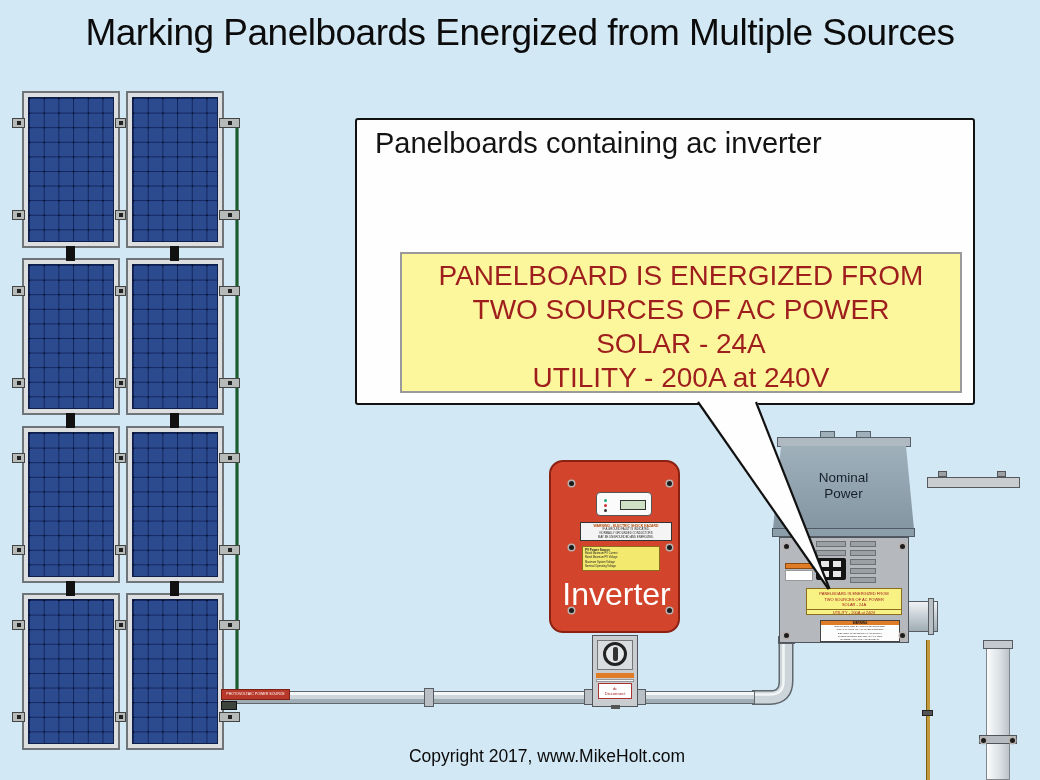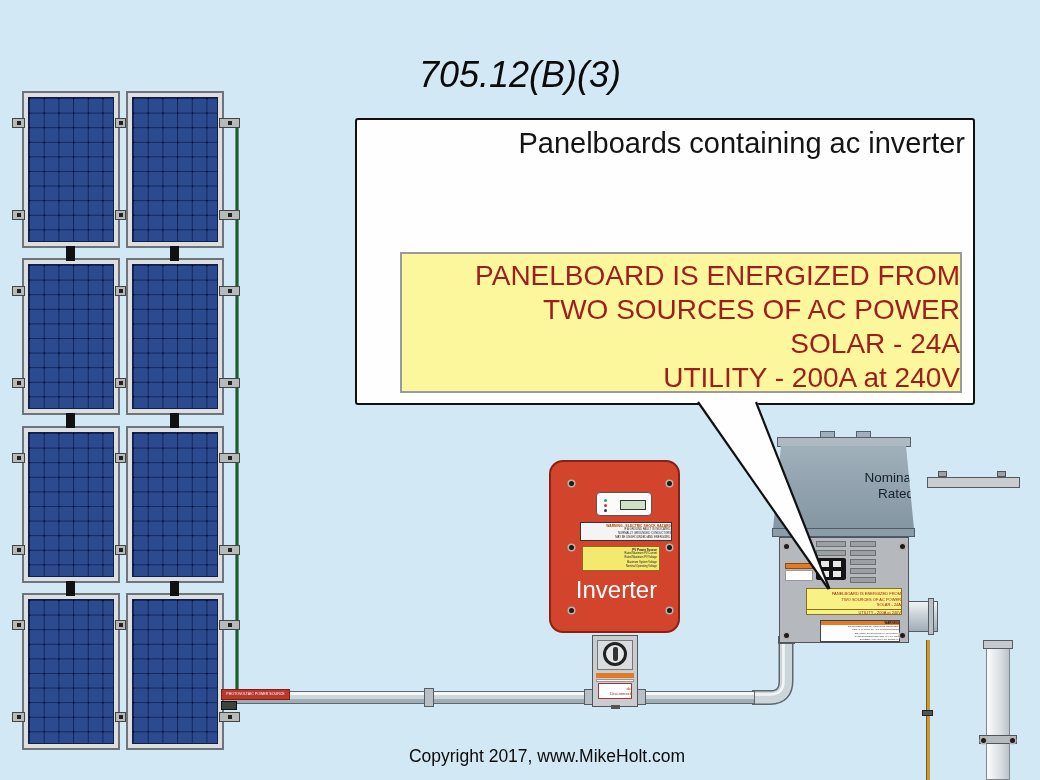--- a/index.html
+++ b/index.html
@@ -29,38 +29,38 @@
   
   .conduit-h{position:absolute;height:13px;border:1px solid #5f666c;
     background:linear-gradient(180deg,#f4f7f8 0 28%,#cdd6db 28% 68%,#9fadb5 68% 100%);}
   .coupling{position:absolute;background:#b9c0c5;border:1px solid #565c61;}
   
   .bubble{left:355px;top:118px;width:620px;height:287px;background:#fefefe;border:2px solid #111;border-radius:3px;z-index:5;}
   .bubble-text{left:375px;top:124px;width:590px;font-size:29px;line-height:38px;color:#141414;z-index:5;}
   .big-label{left:400px;top:252px;width:562px;height:141px;background:#fcf79c;border:2px solid #9a9a9a;
     z-index:5;font-size:28px;line-height:34px;color:#9e1d1d;text-align:center;padding-top:5px;}
   
-  .tiny-label{overflow:hidden;text-align:right;}
+  .tiny-label{overflow:hidden;}
   .tiny-label div{white-space:nowrap;}
   
   .inverter-body{left:549px;top:460px;width:131px;height:173px;background:#d2452c;border:2px solid #8a2112;border-radius:14px;z-index:3;}
   .screw{position:absolute;width:5px;height:5px;border-radius:50%;background:#1c1c1c;box-shadow:0 0 0 1.5px #b8b0ae;}
   
   .slot{position:absolute;background:#9aa0a4;border:1px solid #6a7074;}
   
   .digit-box{display:inline-block;width:9px;height:13px;background:#f6f6f6;border:1px solid #333;
     font-size:10px;line-height:13px;text-align:center;color:#111;margin:0 0.5px;font-family:"DejaVu Sans Mono",monospace;}
   .copyright{left:0;top:746px;width:1040px;font-size:17.5px;color:#0b0b0b;margin-left:27px;}
 </style>
 </head>
 <body>
 
 <div class="stage">
 
-  <div class="abs ctr subtitle">705.12(B)(3)</div>
+  <div class="abs ctr title">Marking Panelboards Energized from Multiple Sources</div>
 
   <svg class="abs" style="left:0;top:0;width:1040px;height:780px;z-index:2;">
 
     <path d="M237,119 V693 Q237,705 229,706" stroke="#1c5b2d" stroke-width="3.2" fill="none"></path>
 
     <path d="M752,697.5 H770 Q786,697.5 786,681 V638" stroke="#5f666c" stroke-width="15" fill="none"></path>
     <path d="M752,697.5 H770 Q786,697.5 786,681 V638" stroke="#ccd5da" stroke-width="12" fill="none"></path>
     <path d="M752,694.5 H770 Q783.5,694.5 783.5,681 V640" stroke="#f2f5f6" stroke-width="2.6" fill="none"></path>
   </svg>
 
@@ -159,21 +159,21 @@
     <div class="abs tiny-label" style="left:31px;top:84px;width:78px;height:25px;background:#f3e96f;border:1px solid #8a6d1f;padding:1px 2px;">
       <div style="font-size:3px;line-height:4px;color:#222;font-weight:bold;">PV Power Source</div>
       <div style="font-size:2.6px;line-height:4.4px;color:#222;">
           <div>Rated Maximum PV Current</div>
           <div>Rated Maximum PV Voltage</div>
           <div>Maximum System Voltage</div>
           <div>Nominal Operating Voltage</div>
         </div>
     </div>
 
-    <div class="abs ctr" style="left:0;top:114px;width:131px;font-size:24px;color:#fff;">Inverter</div>
+    <div class="abs ctr" style="left:0;top:114px;width:131px;font-size:32px;color:#fff;">Inverter</div>
   </div>
 
   <div class="abs coupling" style="left:584px;top:689px;width:9px;height:16px;z-index:2;"></div>
   <div class="abs coupling" style="left:636px;top:689px;width:10px;height:16px;z-index:2;"></div>
   <div class="abs" style="left:592px;top:635px;width:46px;height:72px;background:#c9cdd0;border:1.5px solid #50565b;z-index:3;">
     <div class="abs" style="left:4px;top:4px;width:36px;height:30px;background:#d9dde0;border:1px solid #777;"></div>
     <div class="abs" style="left:10px;top:6px;width:24px;height:24px;border-radius:50%;background:#e4e7e9;border:3px solid #222;">
       <div class="abs" style="left:7px;top:2px;width:5px;height:14px;background:#333;border-radius:2px;"></div>
     </div>
     <div class="abs" style="left:3px;top:37px;width:38px;height:5px;background:#e07b26;"></div>
@@ -184,21 +184,21 @@
       </div>
     <div class="abs" style="left:18px;top:69px;width:9px;height:4px;background:#555;"></div>
   </div>
 
   <div class="abs" style="left:820px;top:431px;width:15px;height:7px;background:#9fb0bb;border:1px solid #55606a;z-index:3;"></div>
   <div class="abs" style="left:856px;top:431px;width:15px;height:7px;background:#9fb0bb;border:1px solid #55606a;z-index:3;"></div>
   <div class="abs" style="left:777px;top:437px;width:134px;height:10px;background:#aeb9c1;border:1px solid #55606a;z-index:3;"></div>
   <div class="abs" style="left:773px;top:446px;width:141px;height:83px;background:linear-gradient(#9fb0bb,#8496a2);clip-path:polygon(8px 0,calc(100% - 8px) 0,100% 100%,0 100%);z-index:3;">
     <div class="ctr tiny-label" style="padding-top:24px;font-size:13.5px;line-height:16px;color:#16202a;">
         <div>Nominal</div>
-        <div>Rated</div>
+        <div>Power</div>
       </div>
   </div>
   <div class="abs" style="left:772px;top:528px;width:143px;height:9px;background:#8b9da9;border:1px solid #4f5a64;z-index:3;"></div>
   <div class="abs" style="left:779px;top:537px;width:130px;height:106px;background:#b5b9bd;border:1.5px solid #4f555a;z-index:3;">
 
     <div class="slot" style="left:70px;top:3px;width:26px;height:6px;"></div>
     <div class="slot" style="left:70px;top:12px;width:26px;height:6px;"></div>
     <div class="slot" style="left:70px;top:21px;width:26px;height:6px;"></div>
     <div class="slot" style="left:70px;top:30px;width:26px;height:6px;"></div>
     <div class="slot" style="left:70px;top:39px;width:26px;height:6px;"></div>

